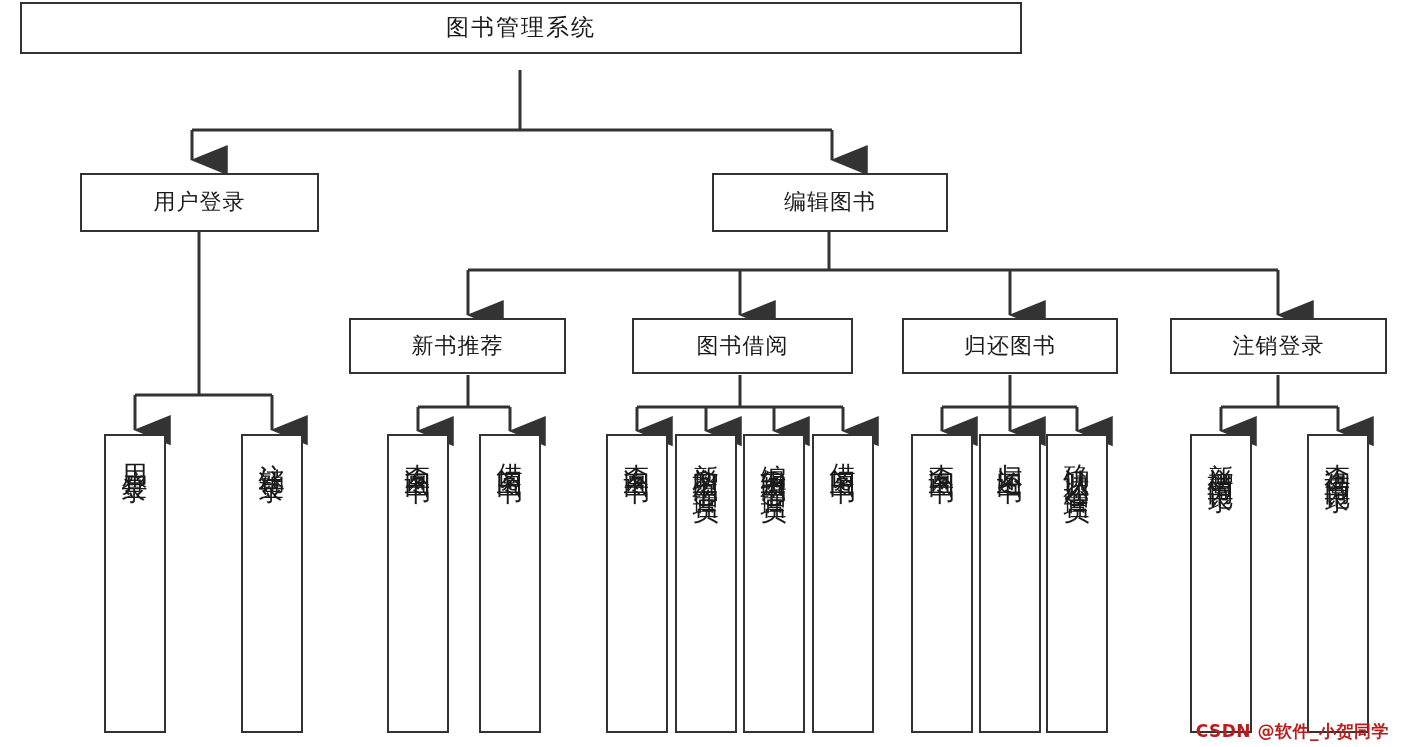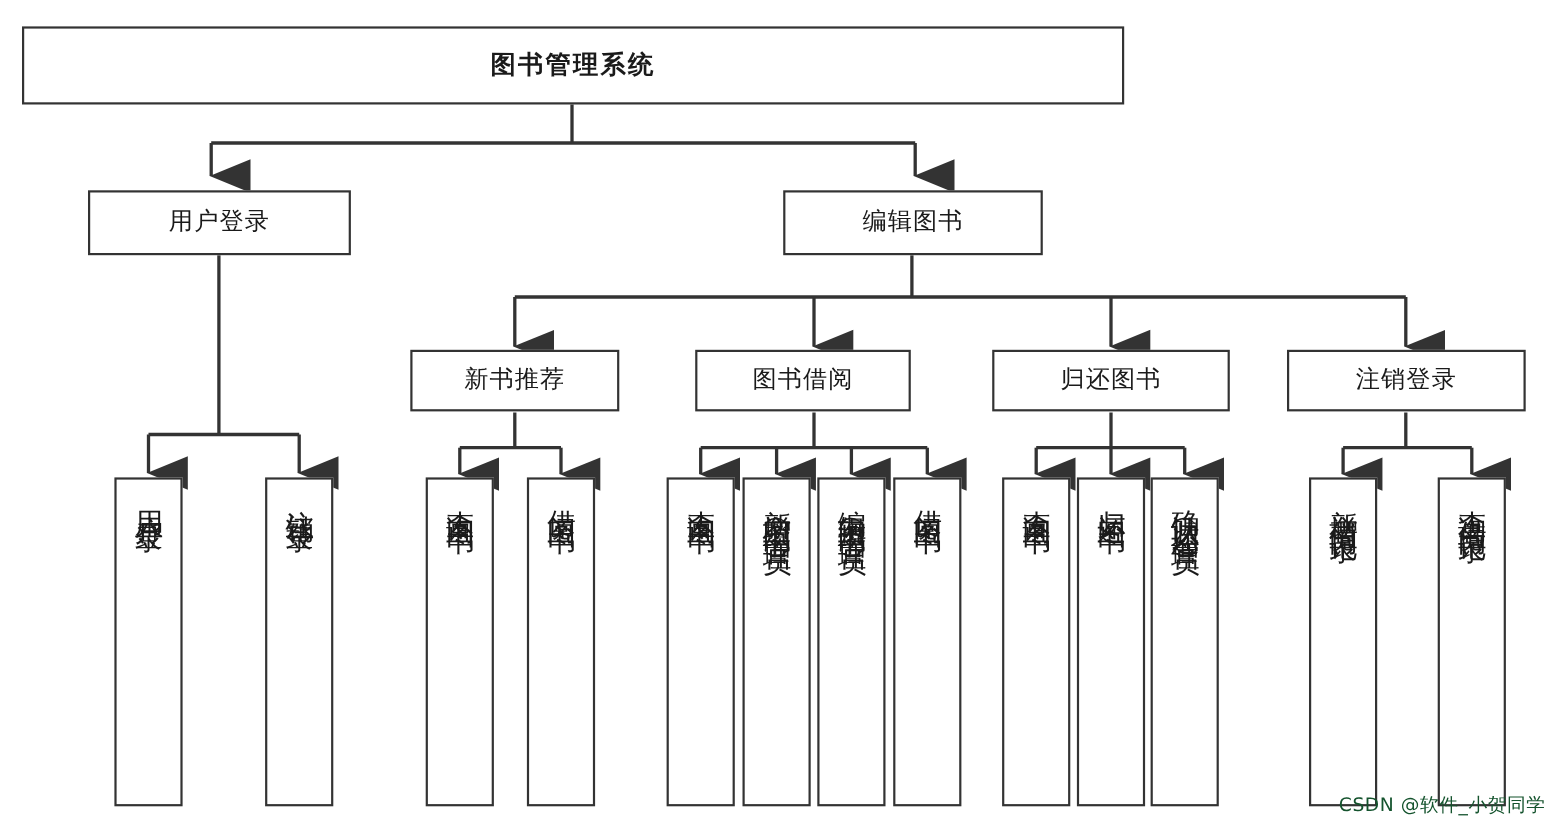--- a/index.html
+++ b/index.html
@@ -51,27 +51,28 @@
   .node.v .label{
     writing-mode:vertical-rl;
     text-orientation:upright;
     font-size:26px;
     line-height:1.0;
     letter-spacing:5px;
     white-space:nowrap;
   }
   .watermark{
     position:absolute;
-    right:0;
+    right:16px;
     bottom:4px;
     font-size:17px;
-    color:#14532d;
+    color:#b91c1c;
     letter-spacing:0.5px;
     z-index:5;
     white-space:nowrap;
+    font-weight:bold;
   }
 </style>
 </head>
 <body>
 
 <div id="canvas">
 
   <svg id="wires" viewBox="0 0 1405 747" width="1405" height="747" xmlns="http://www.w3.org/2000/svg">
     <defs>
       <marker id="arrow" viewBox="0 0 12 14" refX="6" refY="13" markerWidth="11" markerHeight="13" orient="auto-start-reverse">
@@ -115,37 +116,37 @@
       <path d="M1010,407 L1010,431" marker-end="url(#arrow)"></path>
       <path d="M1077,407 L1077,431" marker-end="url(#arrow)"></path>
 
       <path d="M1278,375 L1278,407"></path>
       <path d="M1221,407 L1338,407"></path>
       <path d="M1221,407 L1221,431" marker-end="url(#arrow)"></path>
       <path d="M1338,407 L1338,431" marker-end="url(#arrow)"></path>
     </g>
   </svg>
 
-  <div class="node h root" style="left:20px;top:24px;width:1002px;height:71px;font-weight:bold;">
+  <div class="node h root" style="left:20px;top:2px;width:1002px;height:52px;">
     <span class="label">图书管理系统</span>
   </div>
 
   <div class="node h" style="left:80px;top:173px;width:239px;height:59px;">
     <span class="label">用户登录</span>
   </div>
 
   <div class="node h" style="left:712px;top:173px;width:236px;height:59px;">
     <span class="label">编辑图书</span>
   </div>
 
-  <div class="node h" style="left:373px;top:318px;width:190px;height:56px;">
+  <div class="node h" style="left:349px;top:318px;width:217px;height:56px;">
     <span class="label">新书推荐</span>
   </div>
 
-  <div class="node h" style="left:632px;top:318px;width:196px;height:56px;">
+  <div class="node h" style="left:632px;top:318px;width:221px;height:56px;">
     <span class="label">图书借阅</span>
   </div>
 
   <div class="node h" style="left:902px;top:318px;width:216px;height:56px;">
     <span class="label">归还图书</span>
   </div>
 
   <div class="node h" style="left:1170px;top:318px;width:217px;height:56px;">
     <span class="label">注销登录</span>
   </div>

